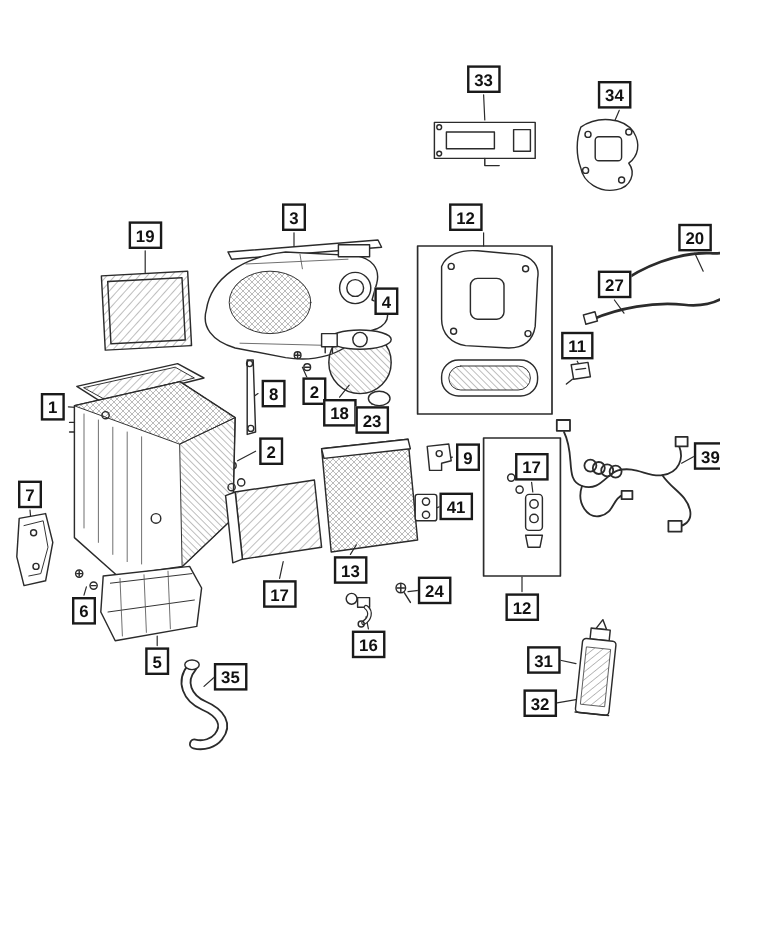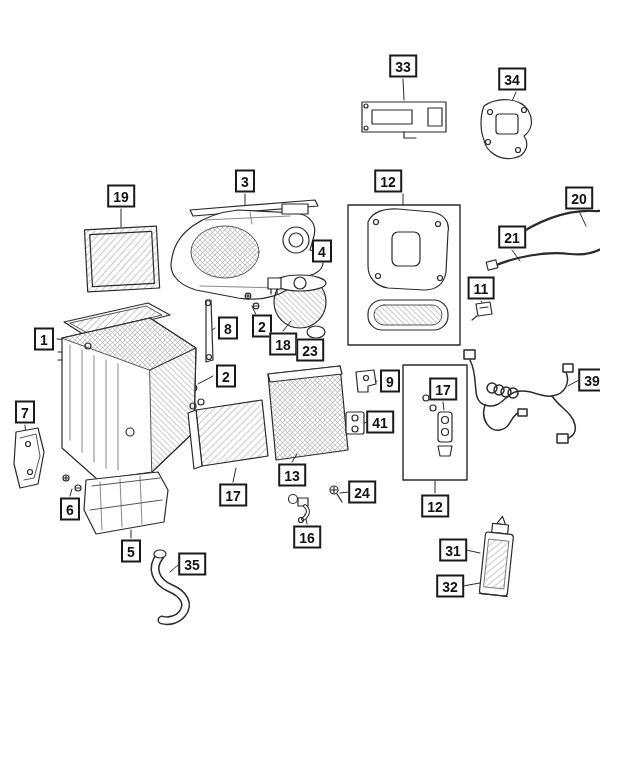--- a/index.html
+++ b/index.html
@@ -278,21 +278,21 @@
       <line x1="482" y1="595" x2="510" y2="595"></line>
     </g>
   </svg>
 
   <div class="callout" style="left:403px; top:66px">33</div>
   <div class="callout" style="left:512px; top:79px">34</div>
   <div class="callout" style="left:121px; top:196px">19</div>
   <div class="callout" style="left:245px; top:181px">3</div>
   <div class="callout" style="left:388px; top:181px">12</div>
   <div class="callout" style="left:579px; top:198px">20</div>
-  <div class="callout" style="left:512px; top:237px">21</div>
+  <div class="callout" style="left:512px; top:237px">27</div>
   <div class="callout" style="left:481px; top:288px">11</div>
   <div class="callout" style="left:322px; top:251px">4</div>
   <div class="callout" style="left:228px; top:328px">8</div>
   <div class="callout" style="left:262px; top:326px">2</div>
   <div class="callout" style="left:283px; top:344px">18</div>
   <div class="callout" style="left:310px; top:350px">23</div>
   <div class="callout" style="left:44px;  top:339px">1</div>
   <div class="callout" style="left:226px; top:376px">2</div>
   <div class="callout" style="left:390px; top:381px">9</div>
   <div class="callout" style="left:443px; top:389px">17</div>

